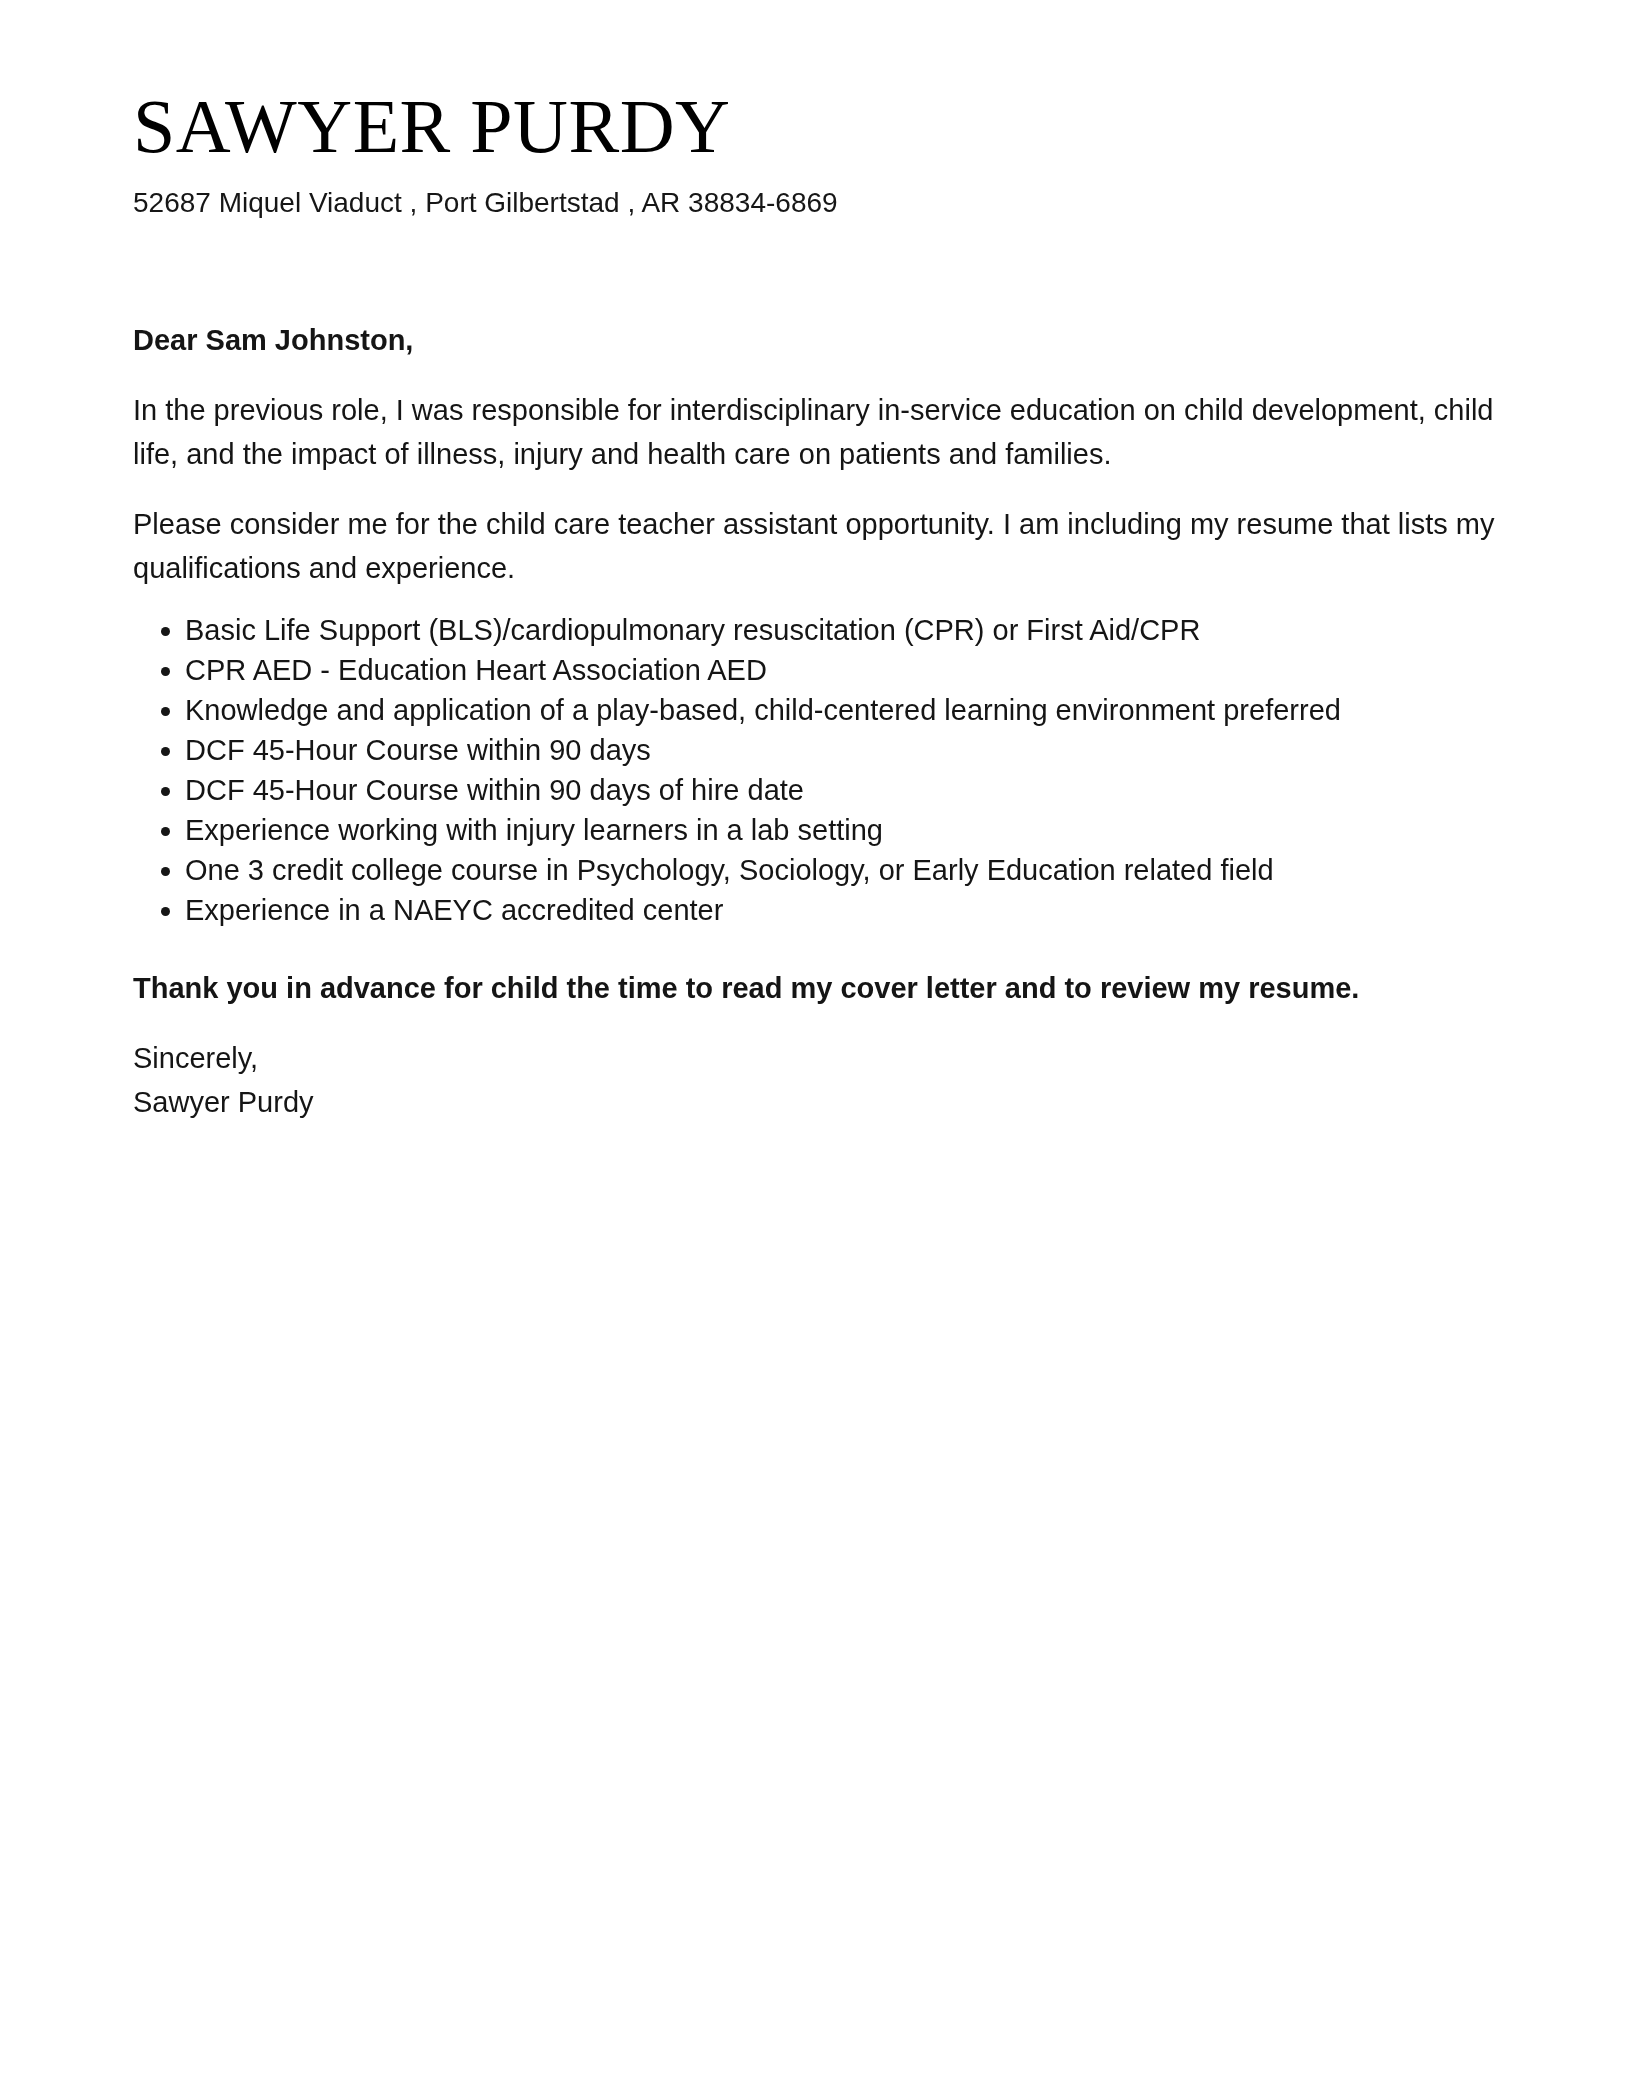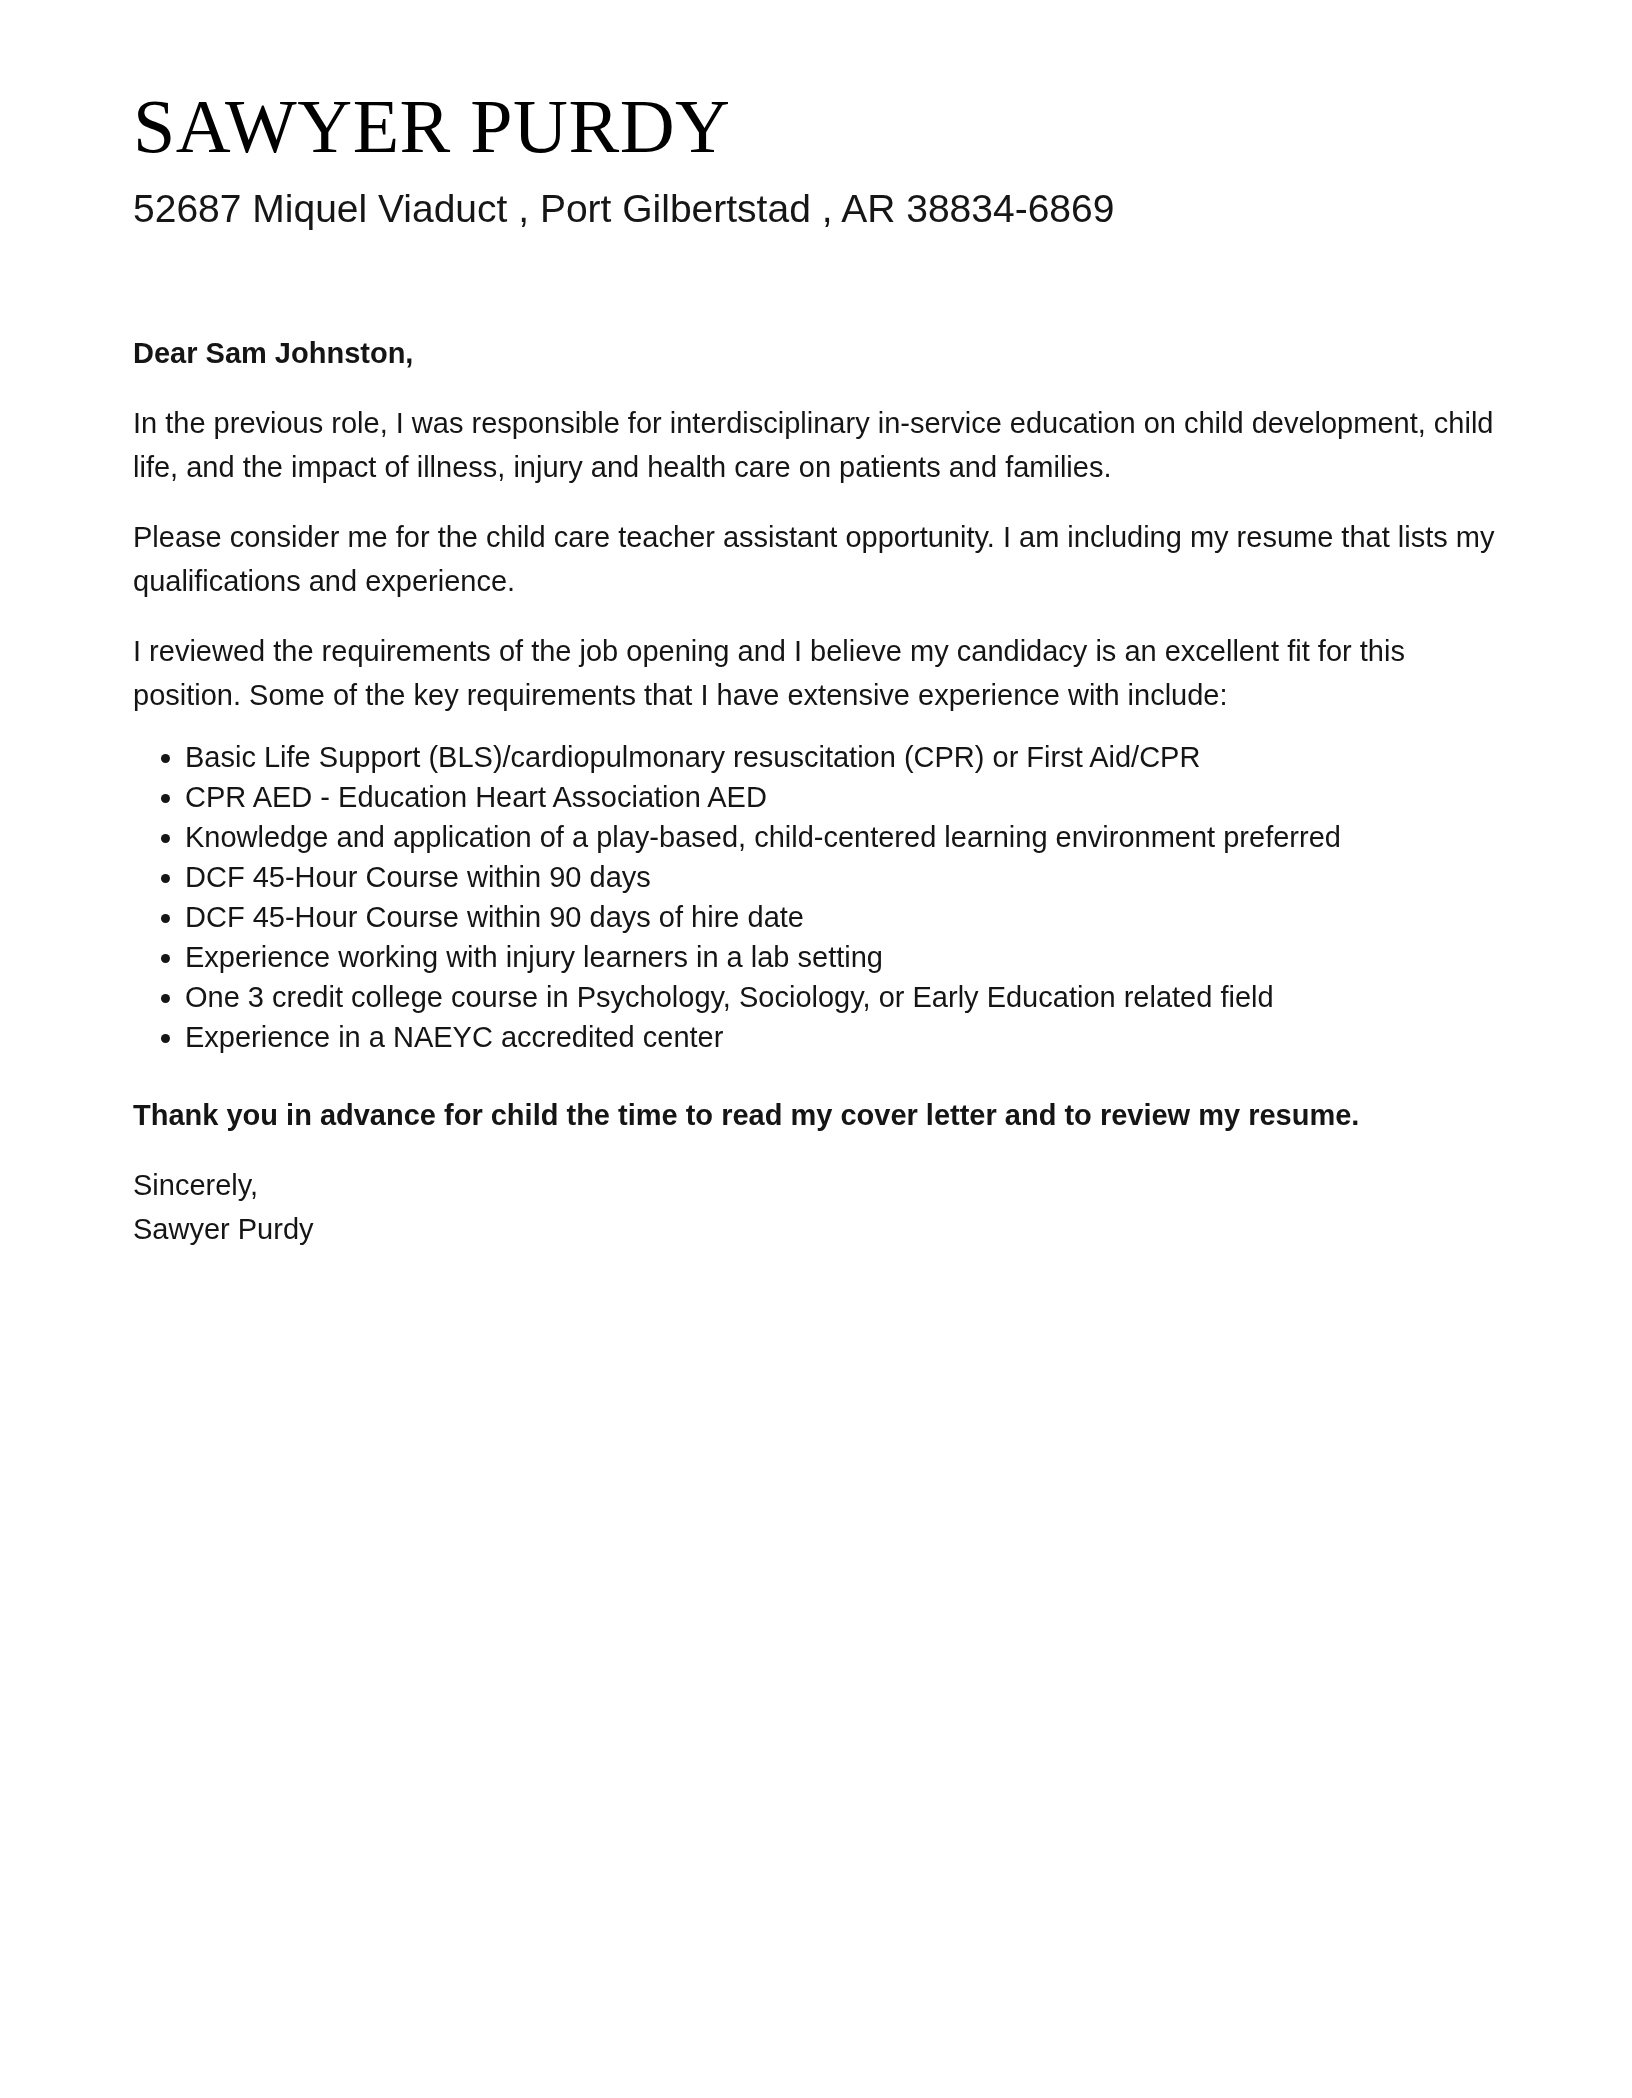--- a/index.html
+++ b/index.html
@@ -20,21 +20,21 @@
   .sender-name {
     font-family: "Liberation Serif", serif;
     font-weight: 400;
     font-size: 76px;
     line-height: 1;
     letter-spacing: 0.5px;
     color: #000000;
   }
   .sender-address {
     margin-top: 22px;
-    font-size: 39px;
+    font-size: 28px;
     line-height: 1.2;
     color: #161616;
   }
   .letter-body { font-size: 29px; line-height: 44px; }
   .salutation {
     margin-top: 98px;
     font-weight: 700;
   }
   .para { margin-top: 26px; }
   .requirements {
@@ -61,21 +61,20 @@
   </header>
 
   <main class="letter-body">
 
     <p class="salutation">Dear Sam Johnston,</p>
 
     <p class="para">In the previous role, I was responsible for interdisciplinary in-service education on child development, child life, and the impact of illness, injury and health care on patients and families.</p>
 
     <p class="para">Please consider me for the child care teacher assistant opportunity. I am including my resume that lists my qualifications and experience.</p>
 
-    <p class="para">I reviewed the requirements of the job opening and I believe my candidacy is an excellent fit for this position. Some of the key requirements that I have extensive experience with include:</p>
 
     <ul class="requirements">
       <li>Basic Life Support (BLS)/cardiopulmonary resuscitation (CPR) or First Aid/CPR</li>
       <li>CPR AED - Education Heart Association AED</li>
       <li>Knowledge and application of a play-based, child-centered learning environment preferred</li>
       <li>DCF 45-Hour Course within 90 days</li>
       <li>DCF 45-Hour Course within 90 days of hire date</li>
       <li>Experience working with injury learners in a lab setting</li>
       <li>One 3 credit college course in Psychology, Sociology, or Early Education related field</li>
       <li>Experience in a NAEYC accredited center</li>

